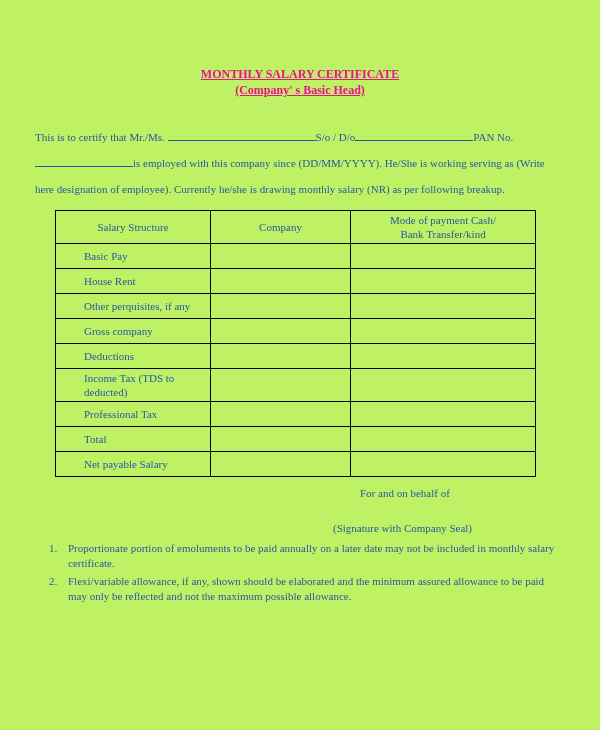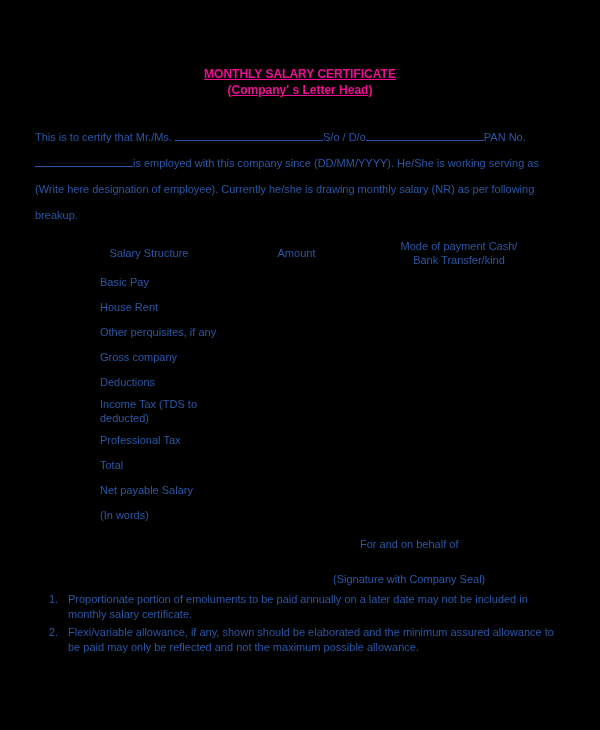--- a/index.html
+++ b/index.html
@@ -1,38 +1,38 @@
 <!DOCTYPE html>
 <html><head>
 <meta charset="utf-8">
 <style>
   html,body { margin:0; padding:0; background:#ffffff; }
   .page {
     width:600px; height:730px; box-sizing:border-box;
-    background:#000000;
-    font-family:Liberation Sans, sans-serif;
+    background:#bef264;
+    font-family:Liberation Serif, serif;
     padding:66px 35px 0 35px;
     overflow:hidden;
   }
   .title {
     text-align:center; color:#ed0e92; font-weight:bold;
     font-size:12px; line-height:16px; text-decoration:underline;
   }
   .intro {
     color:#2a57a5; font-size:11px; line-height:26px; margin-top:26px;
   }
   .blank {
     display:inline-block; border-bottom:1px solid #2a57a5; height:12px;
     vertical-align:baseline;
   }
   .b1 { width:148px; }
   .b2 { width:118px; }
   .b3 { width:98px; }
   table.salary-table {
-    border-collapse:collapse; margin:8px 0 0 36px; table-layout:fixed;border-radius:32px;
+    border-collapse:collapse; margin:8px 0 0 20px; table-layout:fixed;border-radius:32px;
   }
   .salary-table col.c1 { width:155px; }
   .salary-table col.c2 { width:140px; }
   .salary-table col.c3 { width:185px; }
   .salary-table th, .salary-table td {
     border:1px solid #000000; color:#2a57a5; font-size:11px;
     font-weight:normal; vertical-align:middle; box-sizing:border-box;
   }
   .salary-table th { text-align:center; height:33px; line-height:14px; padding:2px; }
   .salary-table td { height:25px; padding:2px 4px; }
@@ -49,37 +49,37 @@
   .note { display:flex; color:#2a57a5; font-size:11px; line-height:15px; margin-top:3px; }
   .note-num { width:19px; flex:none; }
   .note-text { flex:1; }
 </style>
 </head>
 <body>
 
 <div class="page">
 
   <div class="title">MONTHLY SALARY CERTIFICATE</div>
-  <div class="title">(Company' s Letter Head)</div>
+  <div class="title">(Company' s Basic Head)</div>
 
   <div class="intro">
     <div><span>This is to certify that Mr./Ms. </span><span class="blank b1"></span><span>S/o / D/o</span><span class="blank b2"></span><span>PAN No.</span></div>
     <div><span class="blank b3"></span><span>is employed with this company since (DD/MM/YYYY). He/She  is working serving as (Write here designation of employee). Currently he/she is drawing monthly salary (NR) as per following breakup.</span></div>
   </div>
 
   <table class="salary-table">
     <colgroup>
         <col class="c1">
         <col class="c2">
         <col class="c3">
       </colgroup>
     <tbody>
         <tr>
       <th>Salary Structure</th>
-      <th>Amount</th>
+      <th>Company</th>
       <th>
         <div>Mode of payment Cash/</div>
         <div>Bank Transfer/kind</div>
       </th>
     </tr>
     <tr>
       <td class="label">Basic Pay</td>
       <td></td>
       <td></td>
     </tr>
@@ -116,25 +116,20 @@
     <tr>
       <td class="label">Total</td>
       <td></td>
       <td></td>
     </tr>
     <tr>
       <td class="label">Net payable Salary</td>
       <td></td>
       <td></td>
     </tr>
-    <tr>
-      <td class="label">(In words)</td>
-      <td></td>
-      <td></td>
-    </tr>
   </tbody>
     </table>
 
   <div class="behalf">
     <div>For and on behalf of</div>
   </div>
 
   <div class="signature">(Signature with Company Seal)</div>
 
   <div class="notes">

